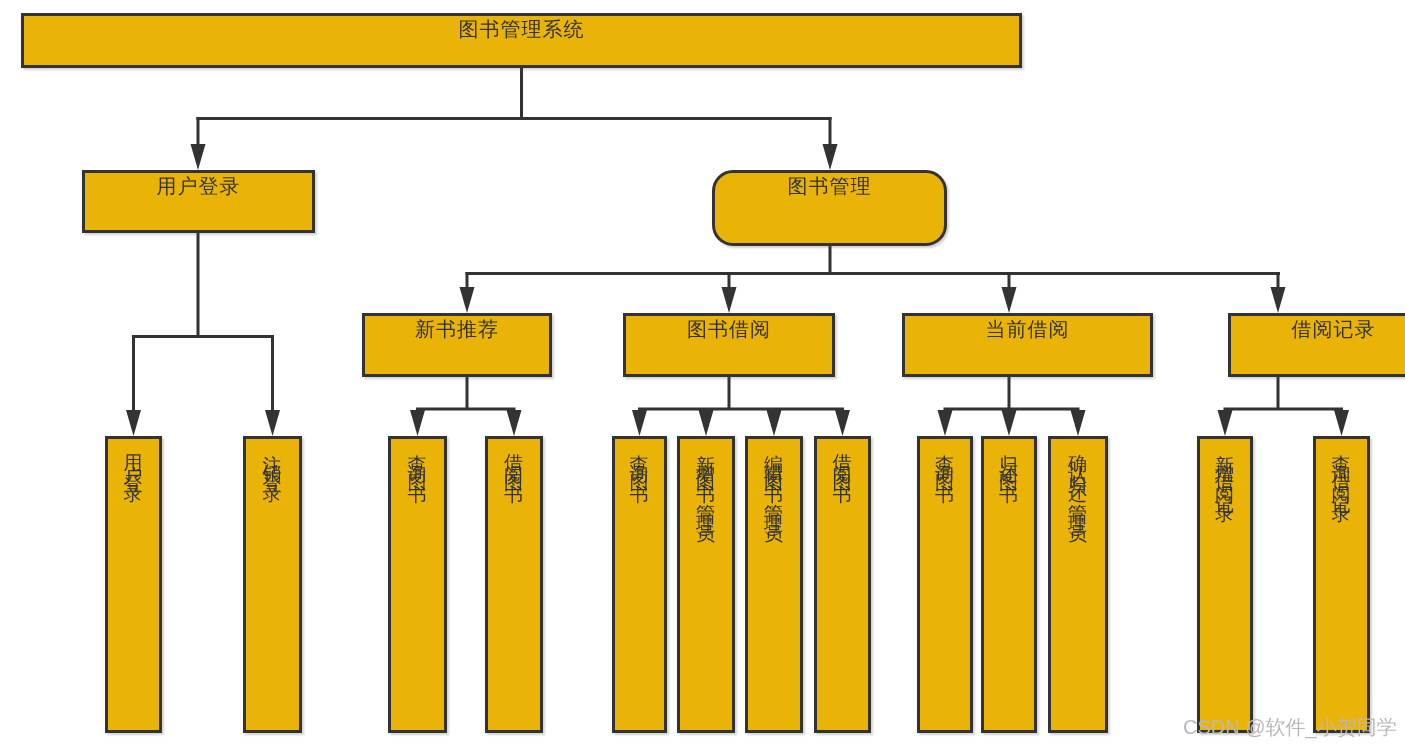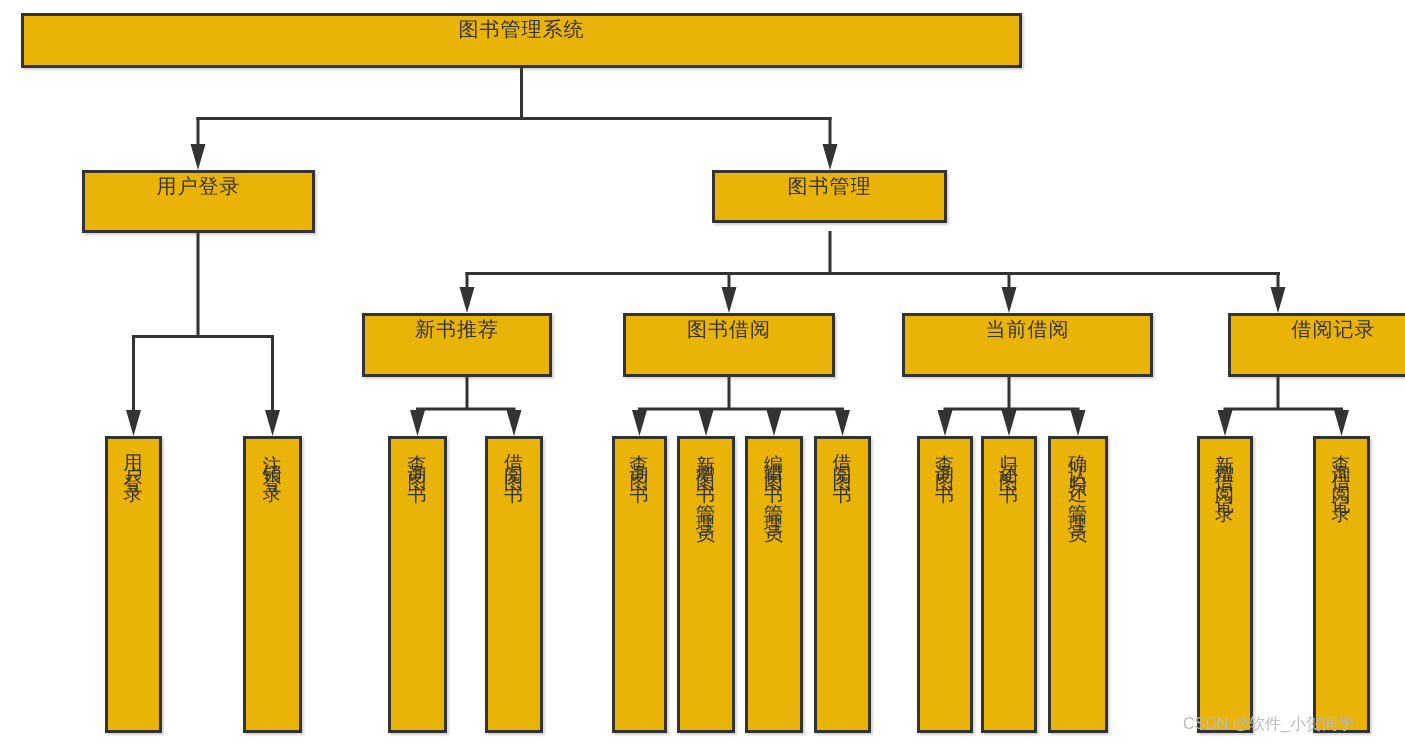--- a/index.html
+++ b/index.html
@@ -43,21 +43,21 @@
     text-orientation: mixed;
     font-size: 19px;
     line-height: 1;
     letter-spacing: 10px;
     color: #333333;
   }
   .watermark {
     position: absolute;
     left: 1183px;
     top: 714px;
-    font-size: 16px;
+    font-size: 20px;
     color: #b9b9b9;
     white-space: nowrap;
     z-index: 3;
   }
 </style>
 </head>
 <body>
 
 <div class="canvas">
 
@@ -109,21 +109,21 @@
     </g>
   </svg>
 
   <div class="node hnode" style="left:21px; top:13px; width:1001px; height:55px;">
     <span>图书管理系统</span>
   </div>
 
   <div class="node hnode" style="left:82px; top:170px; width:233px; height:63px;">
     <span>用户登录</span>
   </div>
-  <div class="node hnode" style="left:712px; top:170px; width:235px; height:53px;">
+  <div class="node hnode" style="left:712px; top:170px; width:235px; height:76px;border-radius:21px;">
     <span>图书管理</span>
   </div>
 
   <div class="node hnode" style="left:362px; top:313px; width:190px; height:64px;">
     <span>新书推荐</span>
   </div>
   <div class="node hnode" style="left:623px; top:313px; width:212px; height:64px;font-family:Liberation Serif, serif;">
     <span>图书借阅</span>
   </div>
   <div class="node hnode" style="left:902px; top:313px; width:251px; height:64px;">

